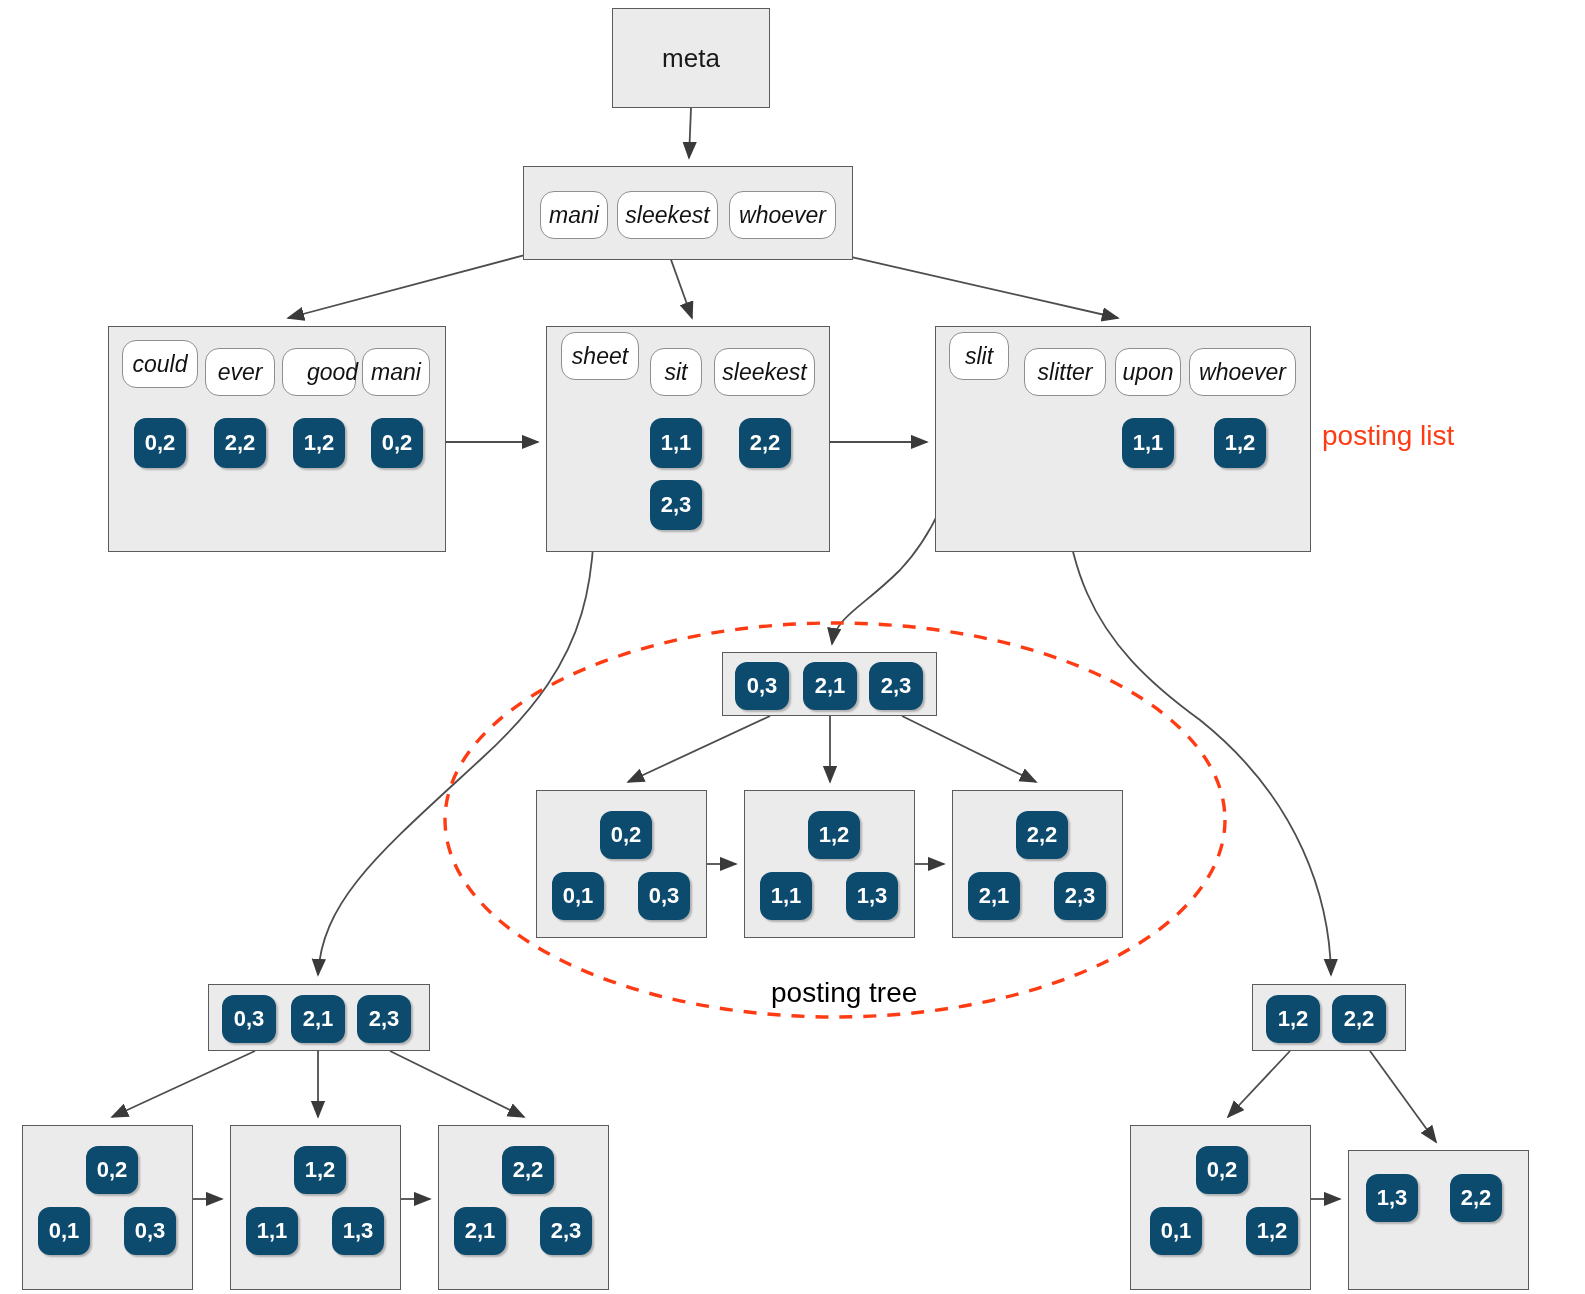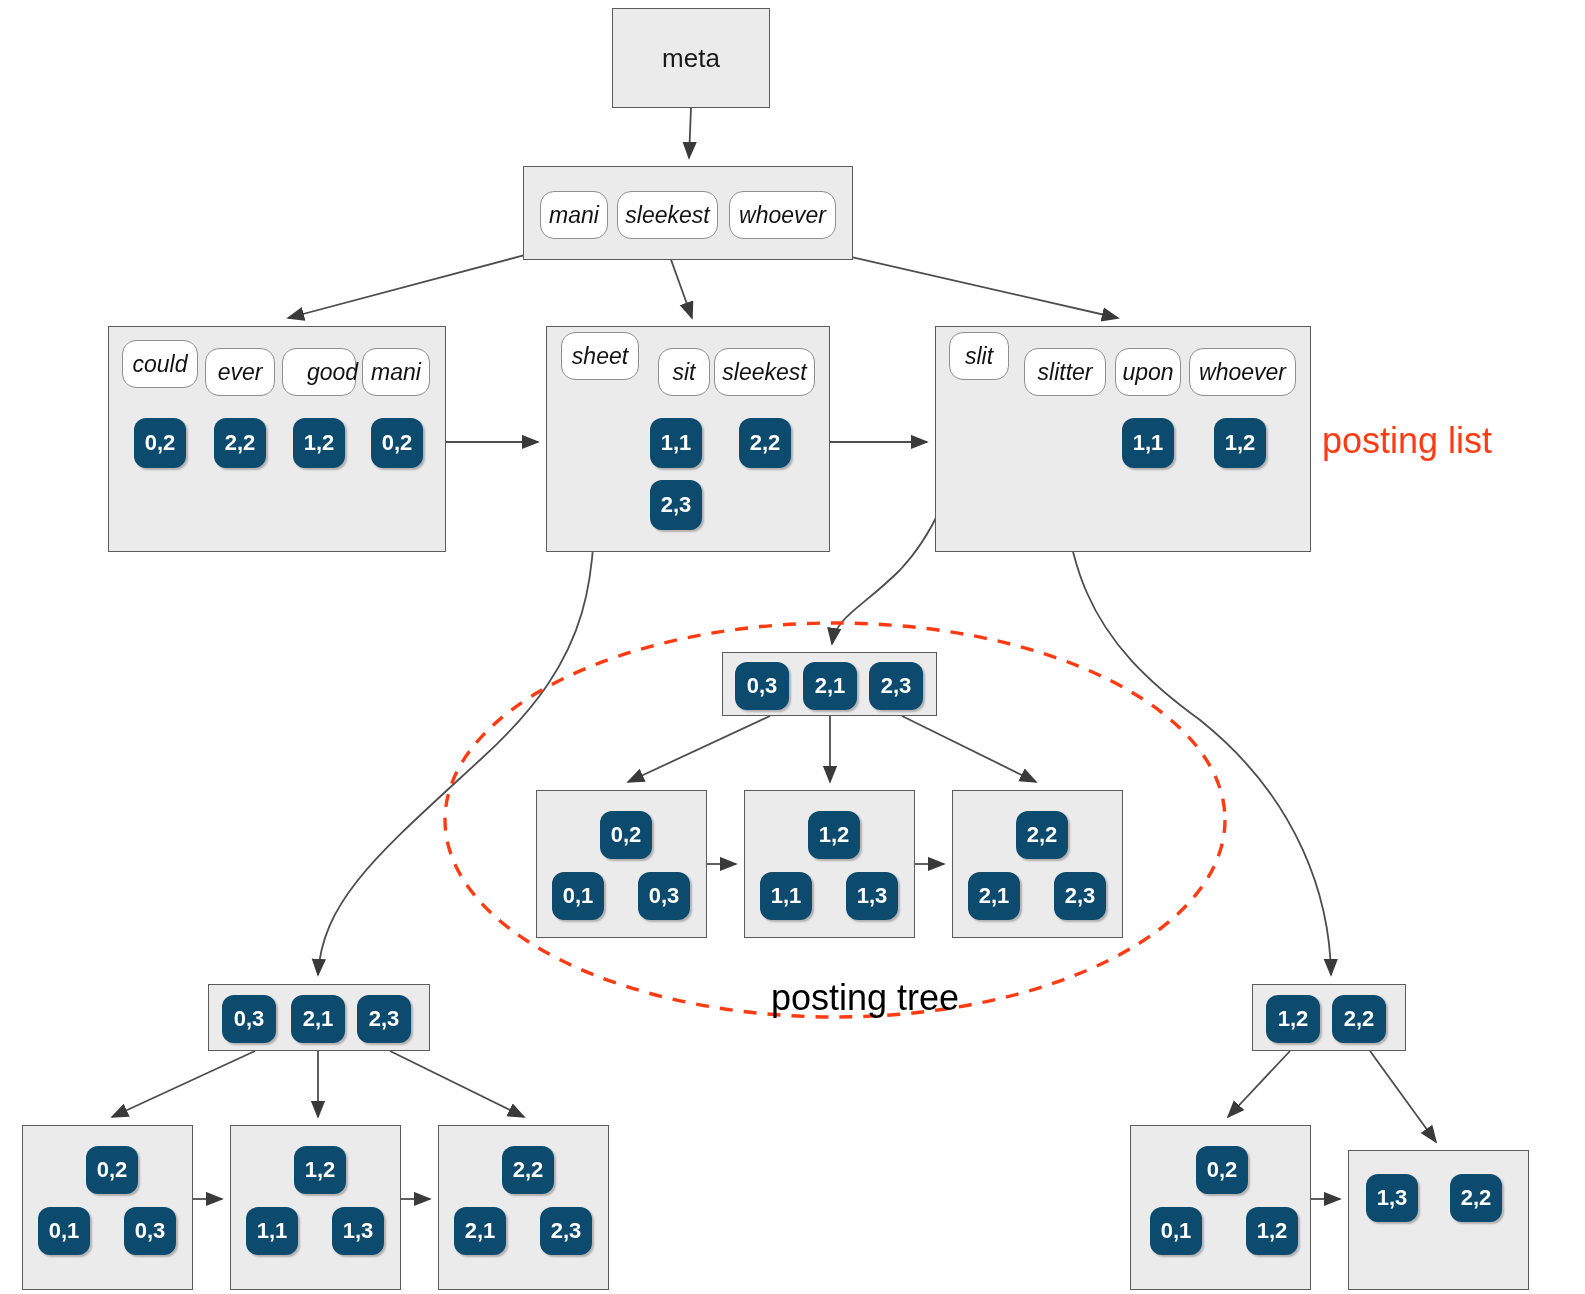--- a/index.html
+++ b/index.html
@@ -69,21 +69,21 @@
     justify-content: center;
     font-size: 22px;
     font-weight: bold;
     color: #ffffff;
     box-shadow: 2px 2px 2px rgba(0,0,0,0.25);
   }
   
   .annot {
     position: absolute;
     color: #ff3b14;
-    font-size: 36px;
+    font-size: 28px;
     white-space: nowrap;
   }
 </style>
 </head>
 <body>
 
 <div id="canvas">
 
   <svg class="svg-layer" viewBox="0 0 1585 1294">
     <defs>
@@ -156,21 +156,21 @@
       <div class="term" style="left: 122px; top: 340px; width: 76px; height: 48px;">could</div>
       <div class="term" style="left: 205px; top: 348px; width: 70px; height: 48px;">ever</div>
       <div class="term" style="left: 282px; top: 348px; width: 74px; height: 48px; padding-left: 27px;">good</div>
       <div class="term" style="left: 362px; top: 348px; width: 68px; height: 48px;">mani</div>
       <div class="post" style="left: 134px; top: 418px; width: 52px; height: 50px;">0,2</div>
       <div class="post" style="left: 214px; top: 418px; width: 52px; height: 50px;">2,2</div>
       <div class="post" style="left: 293px; top: 418px; width: 52px; height: 50px;">1,2</div>
       <div class="post" style="left: 371px; top: 418px; width: 52px; height: 50px;">0,2</div>
       <div class="gbox" style="left: 546px; top: 326px; width: 284px; height: 226px;"></div>
       <div class="term" style="left: 561px; top: 332px; width: 78px; height: 48px;">sheet</div>
-      <div class="term" style="left: 650px; top: 348px; width: 52px; height: 48px; margin-left: 8px;">sit</div>
+      <div class="term" style="left: 650px; top: 348px; width: 52px; height: 48px;">sit</div>
       <div class="term" style="left: 714px; top: 348px; width: 101px; height: 48px;">sleekest</div>
       <div class="post" style="left: 650px; top: 418px; width: 52px; height: 50px;">1,1</div>
       <div class="post" style="left: 650px; top: 480px; width: 52px; height: 50px;">2,3</div>
       <div class="post" style="left: 739px; top: 418px; width: 52px; height: 50px;">2,2</div>
       <div class="gbox" style="left: 935px; top: 326px; width: 376px; height: 226px;"></div>
       <div class="term" style="left: 949px; top: 332px; width: 60px; height: 48px;">slit</div>
       <div class="term" style="left: 1024px; top: 348px; width: 82px; height: 48px;">slitter</div>
       <div class="term" style="left: 1115px; top: 348px; width: 66px; height: 48px;">upon</div>
       <div class="term" style="left: 1189px; top: 348px; width: 107px; height: 48px;">whoever</div>
       <div class="post" style="left: 1122px; top: 418px; width: 52px; height: 50px;">1,1</div>

